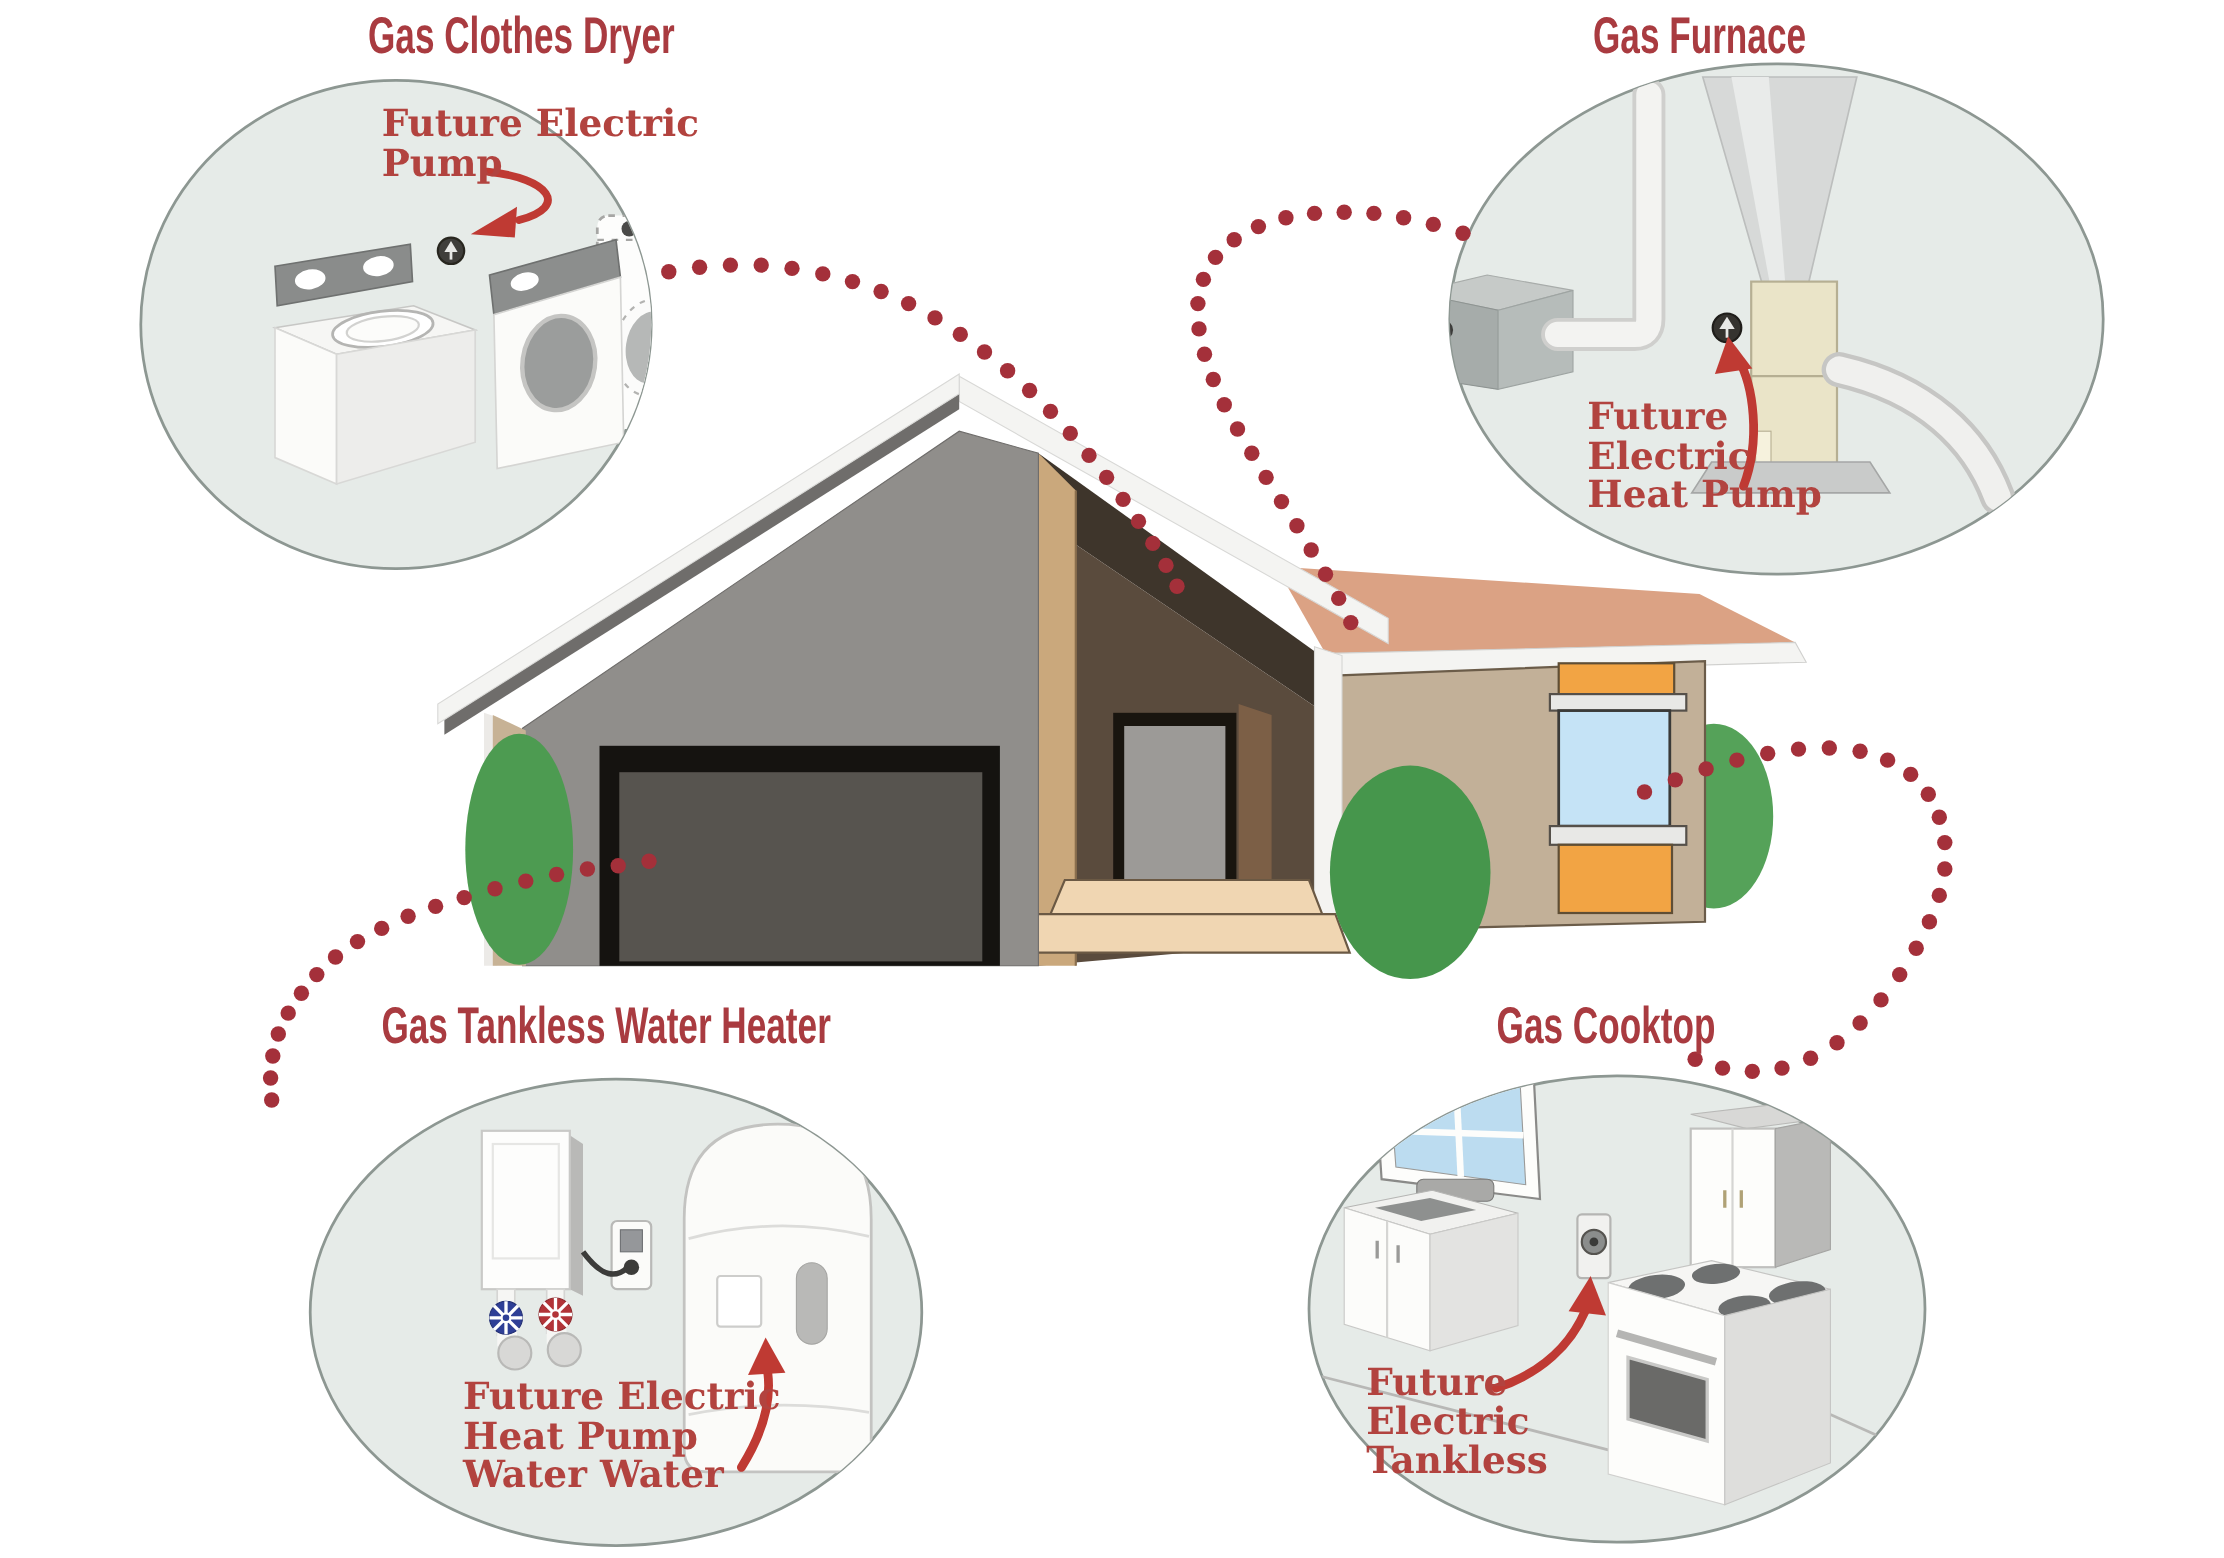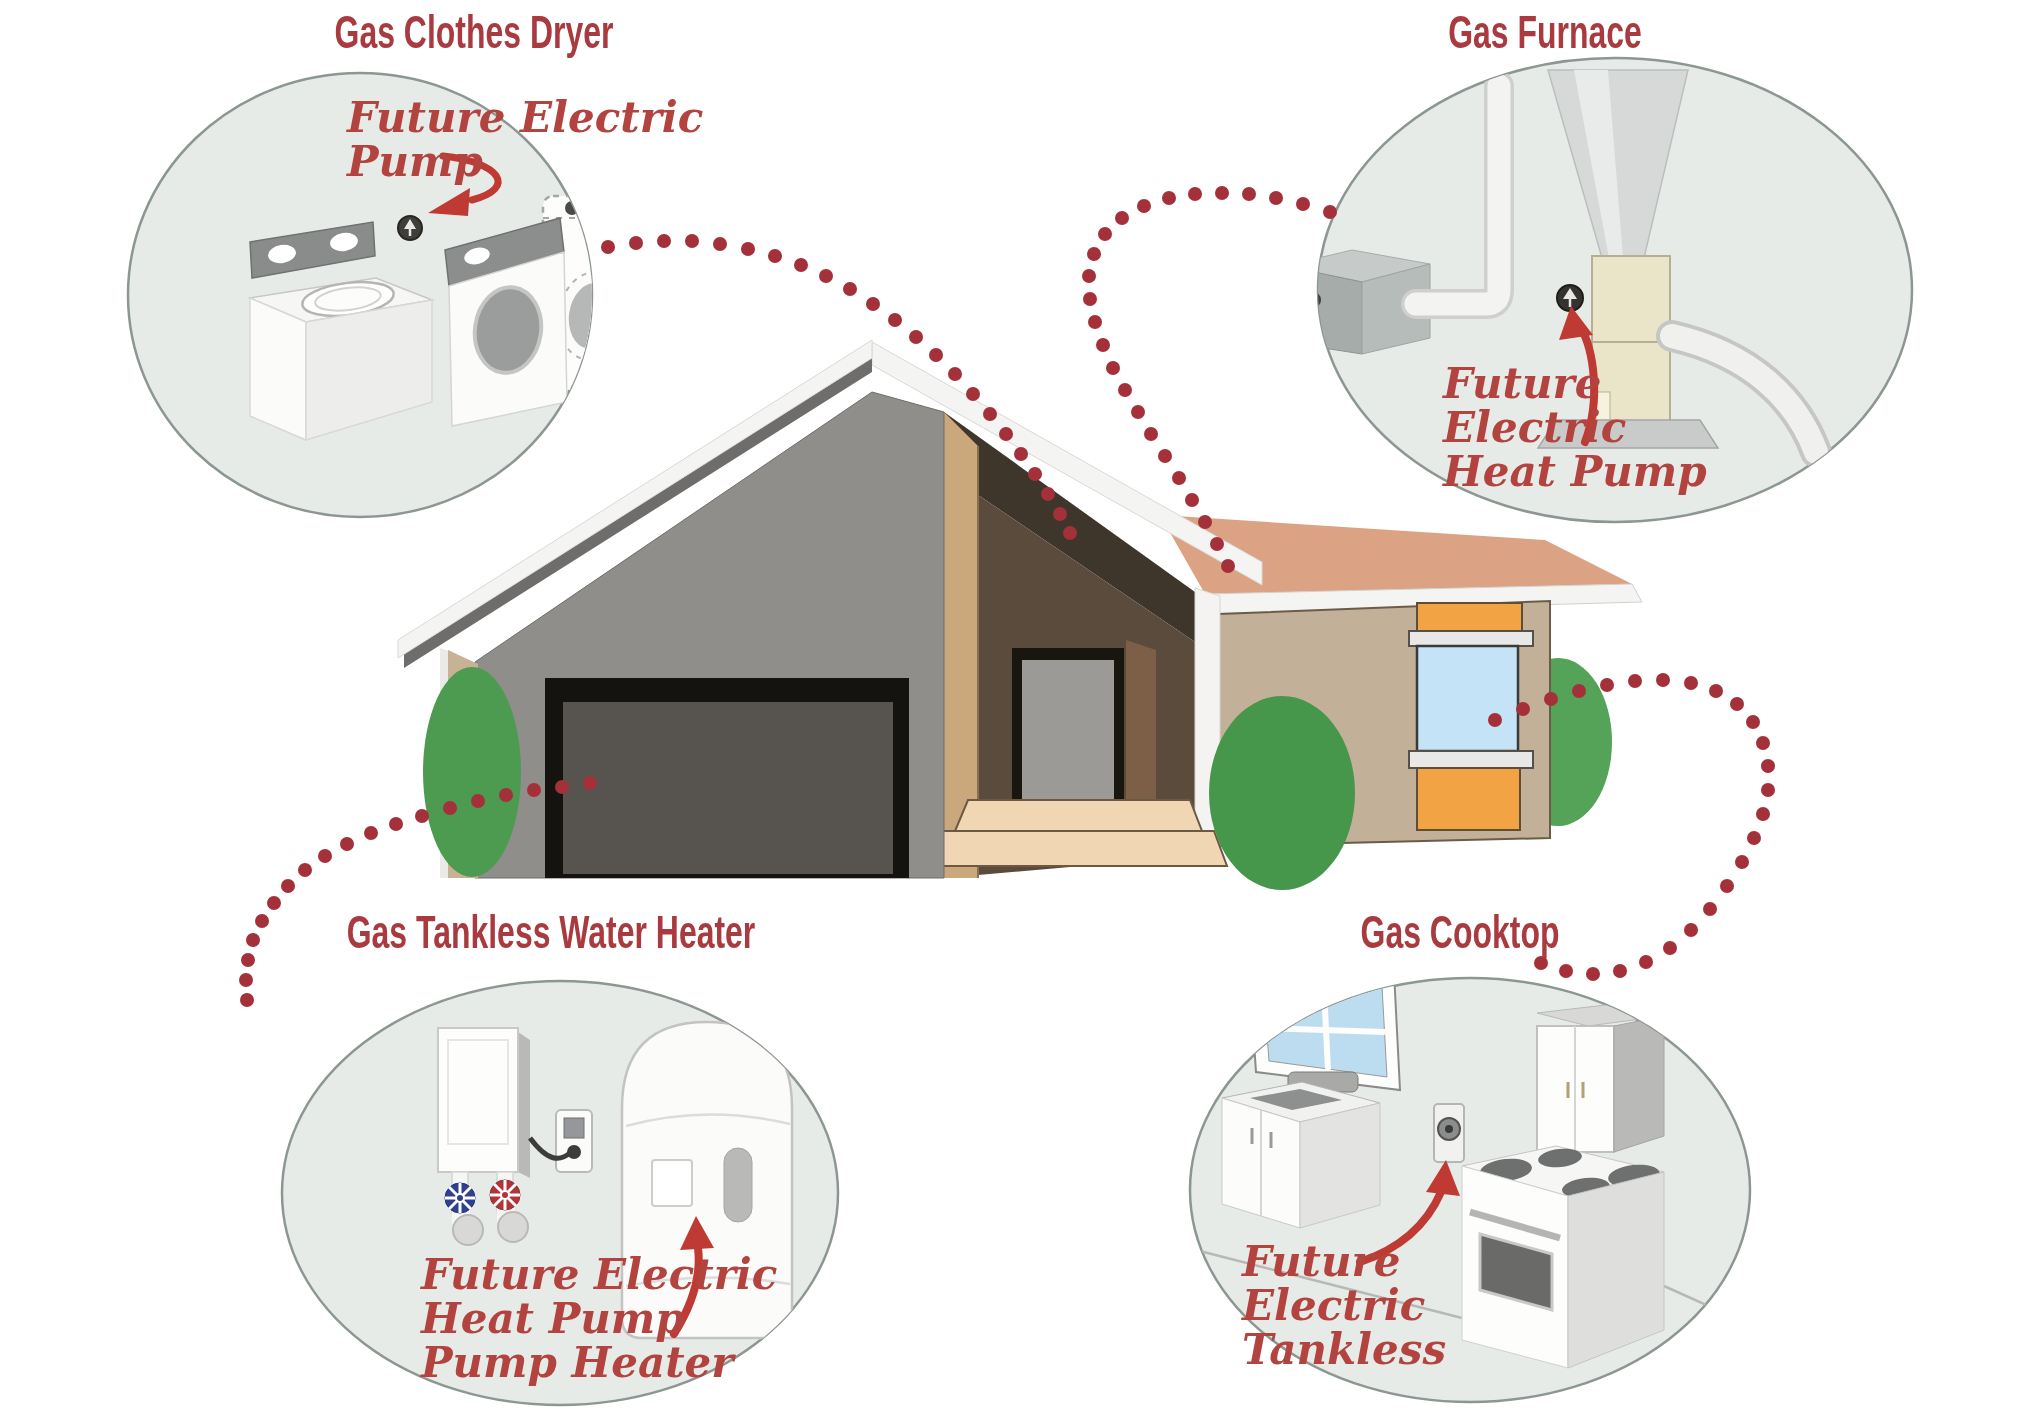--- a/index.html
+++ b/index.html
@@ -13,22 +13,22 @@
   .bubble{fill:var(--bubble-fill,#e6ebe8);stroke:var(--bubble-stroke,#8d9792);stroke-width:2.5;}
   .arrow-line{stroke:var(--arrow,#bf3a33);fill:none;stroke-linecap:round;}
   .arrow-head{fill:var(--arrow,#bf3a33);stroke:none;}
   .callout-title{
     position:absolute;white-space:nowrap;font-weight:bold;font-size:47px;
     color:var(--title,#a93b40);transform:translateX(-50%) scaleX(0.68);
     transform-origin:center top;letter-spacing:0px;
   }
   .annotation{
     position:absolute;white-space:nowrap;
-    font-family:"DejaVu Serif",serif;font-style:italic;font-weight:bold;
-    font-size:42px;line-height:1.05;color:var(--annotation,#b2433f);
+    font-family:"DejaVu Serif",serif;font-weight:bold;
+    font-size:34px;line-height:1.05;color:var(--annotation,#b2433f);
   }
 </style>
 </head>
 <body>
 
 <div class="stage">
 
 <svg viewBox="0 0 2022 1416">
   <defs>
     <clipPath id="clip-dryer">
@@ -402,21 +402,21 @@
 
   <div class="annotation" style="left:1443px;top:362px;">
     <div>Future</div>
     <div>Electric</div>
     <div>Heat Pump</div>
   </div>
 
   <div class="annotation" style="left:421px;top:1253px;">
     <div>Future Electric</div>
     <div>Heat Pump</div>
-    <div>Pump Heater</div>
+    <div>Water Water</div>
   </div>
 
   <div class="annotation" style="left:1242px;top:1240px;">
     <div>Future</div>
     <div>Electric</div>
     <div>Tankless</div>
   </div>
 </div>
 
 </body></html>

